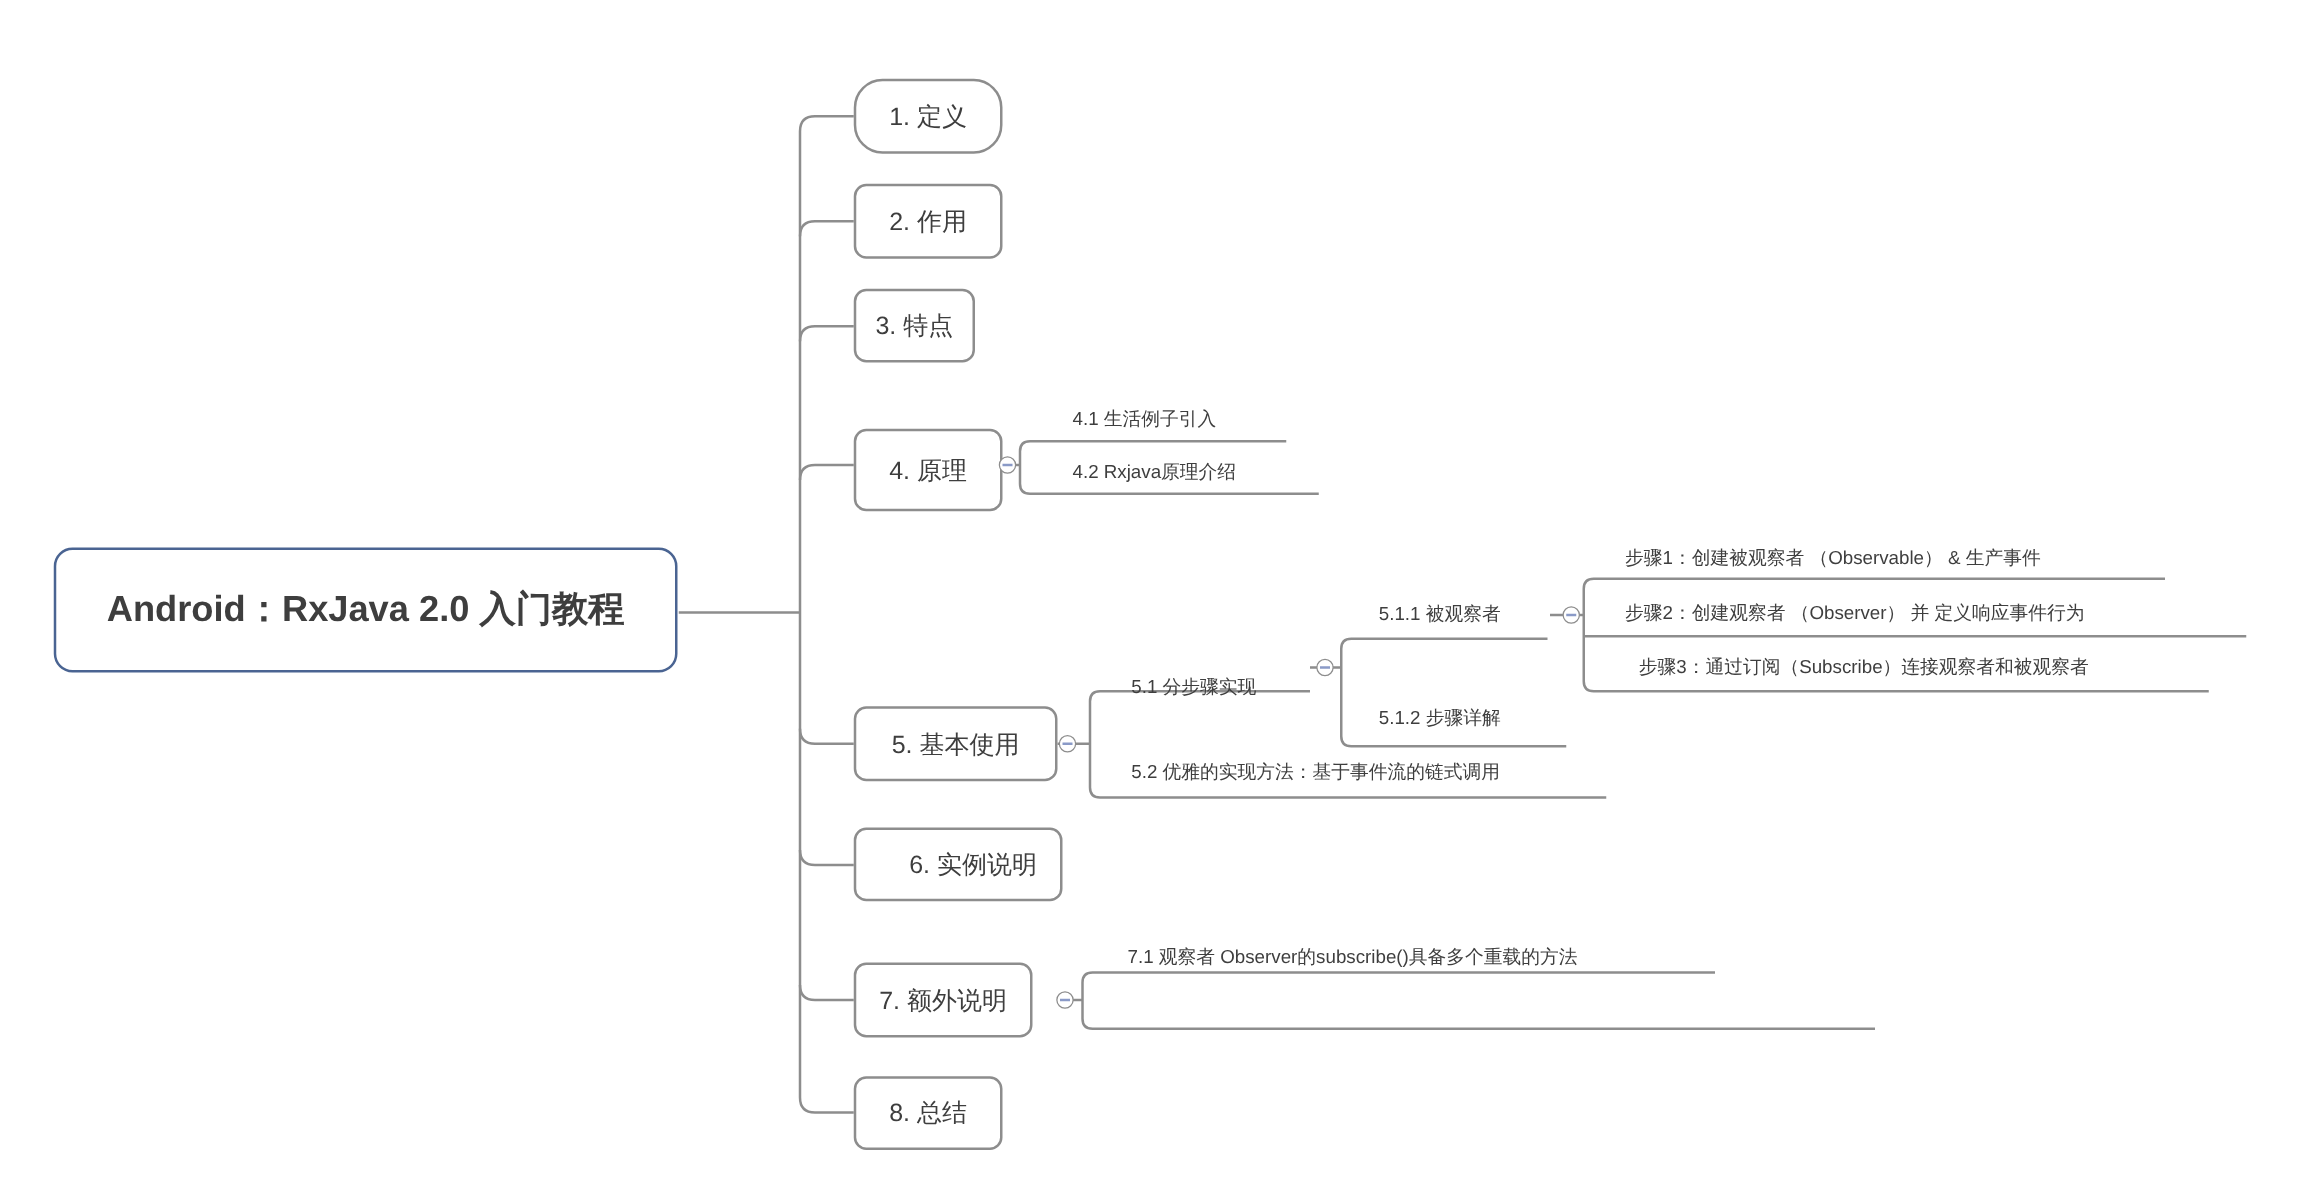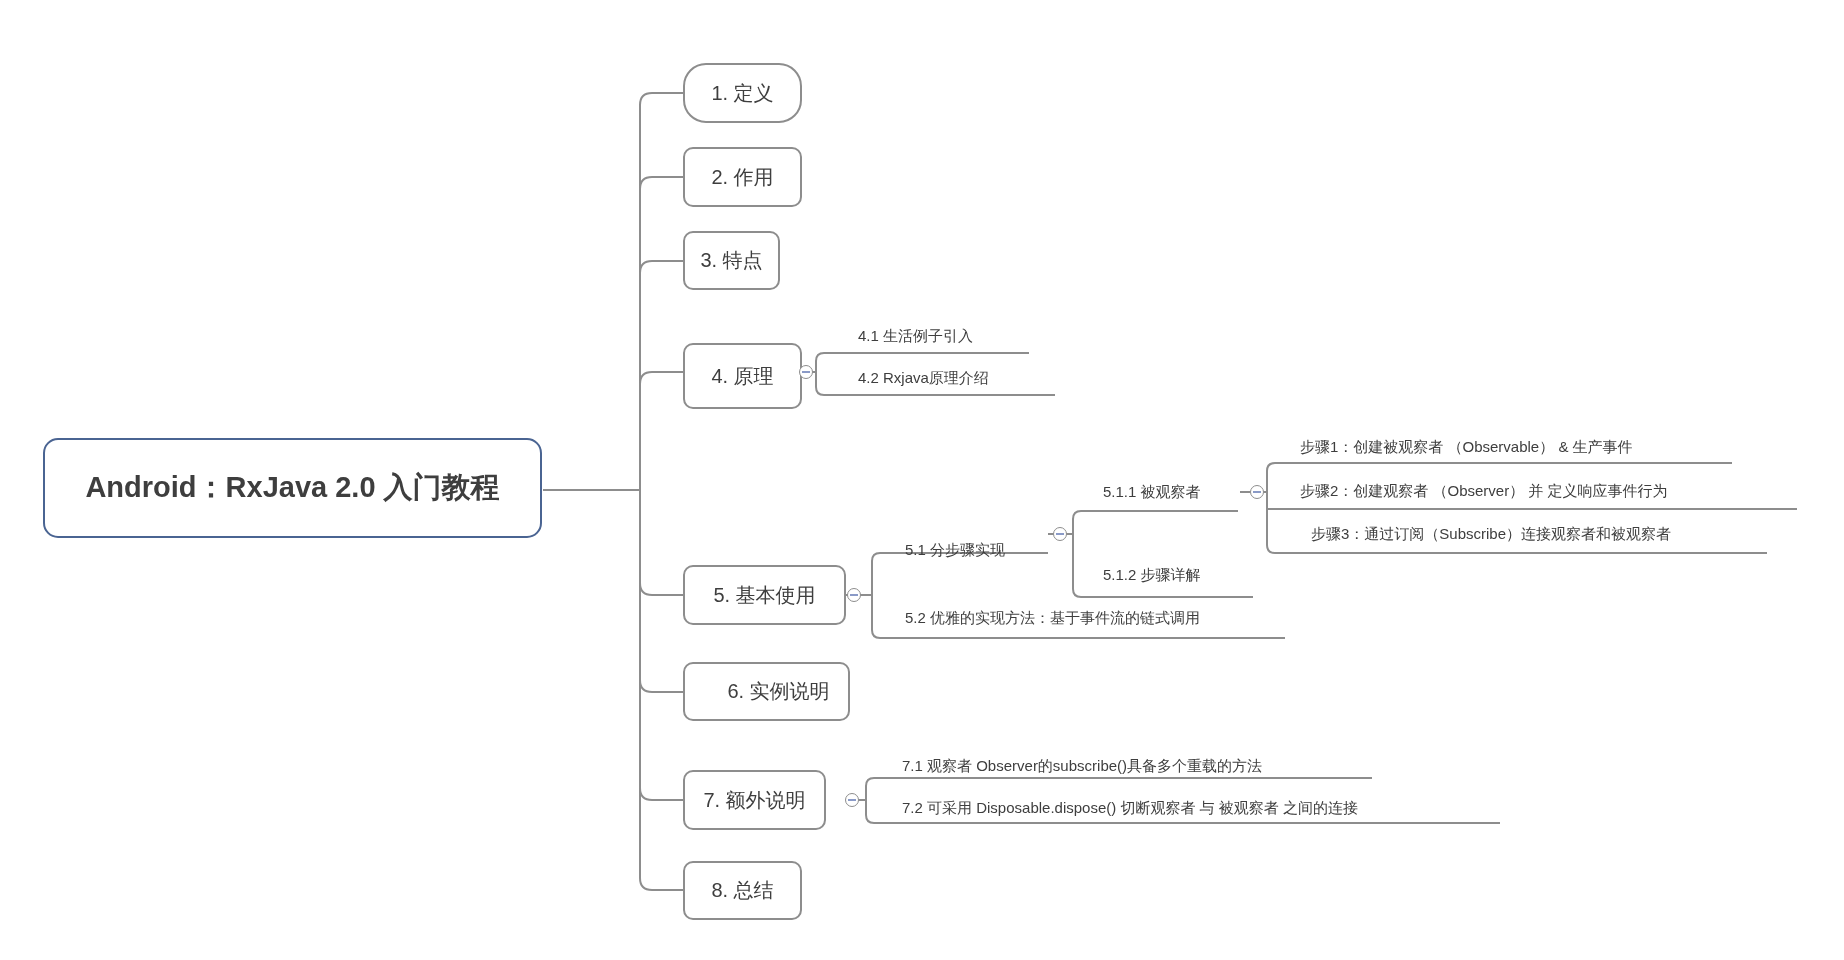--- a/index.html
+++ b/index.html
@@ -133,15 +133,14 @@
 
   <div class="linelabel l51">5.1 分步骤实现</div>
   <div class="linelabel l511">5.1.1 被观察者</div>
   <div class="linelabel s1">步骤1：创建被观察者 （Observable） &amp; 生产事件</div>
   <div class="linelabel s2">步骤2：创建观察者 （Observer） 并 定义响应事件行为</div>
   <div class="linelabel s3">步骤3：通过订阅（Subscribe）连接观察者和被观察者</div>
   <div class="linelabel l512">5.1.2 步骤详解</div>
   <div class="linelabel l52">5.2 优雅的实现方法：基于事件流的链式调用</div>
 
   <div class="linelabel l71">7.1 观察者 Observer的subscribe()具备多个重载的方法</div>
-  <div class="linelabel l72">7.2 可采用 Disposable.dispose() 切断观察者 与 被观察者 之间的连接</div>
 
 </div>
 
 </body></html>

